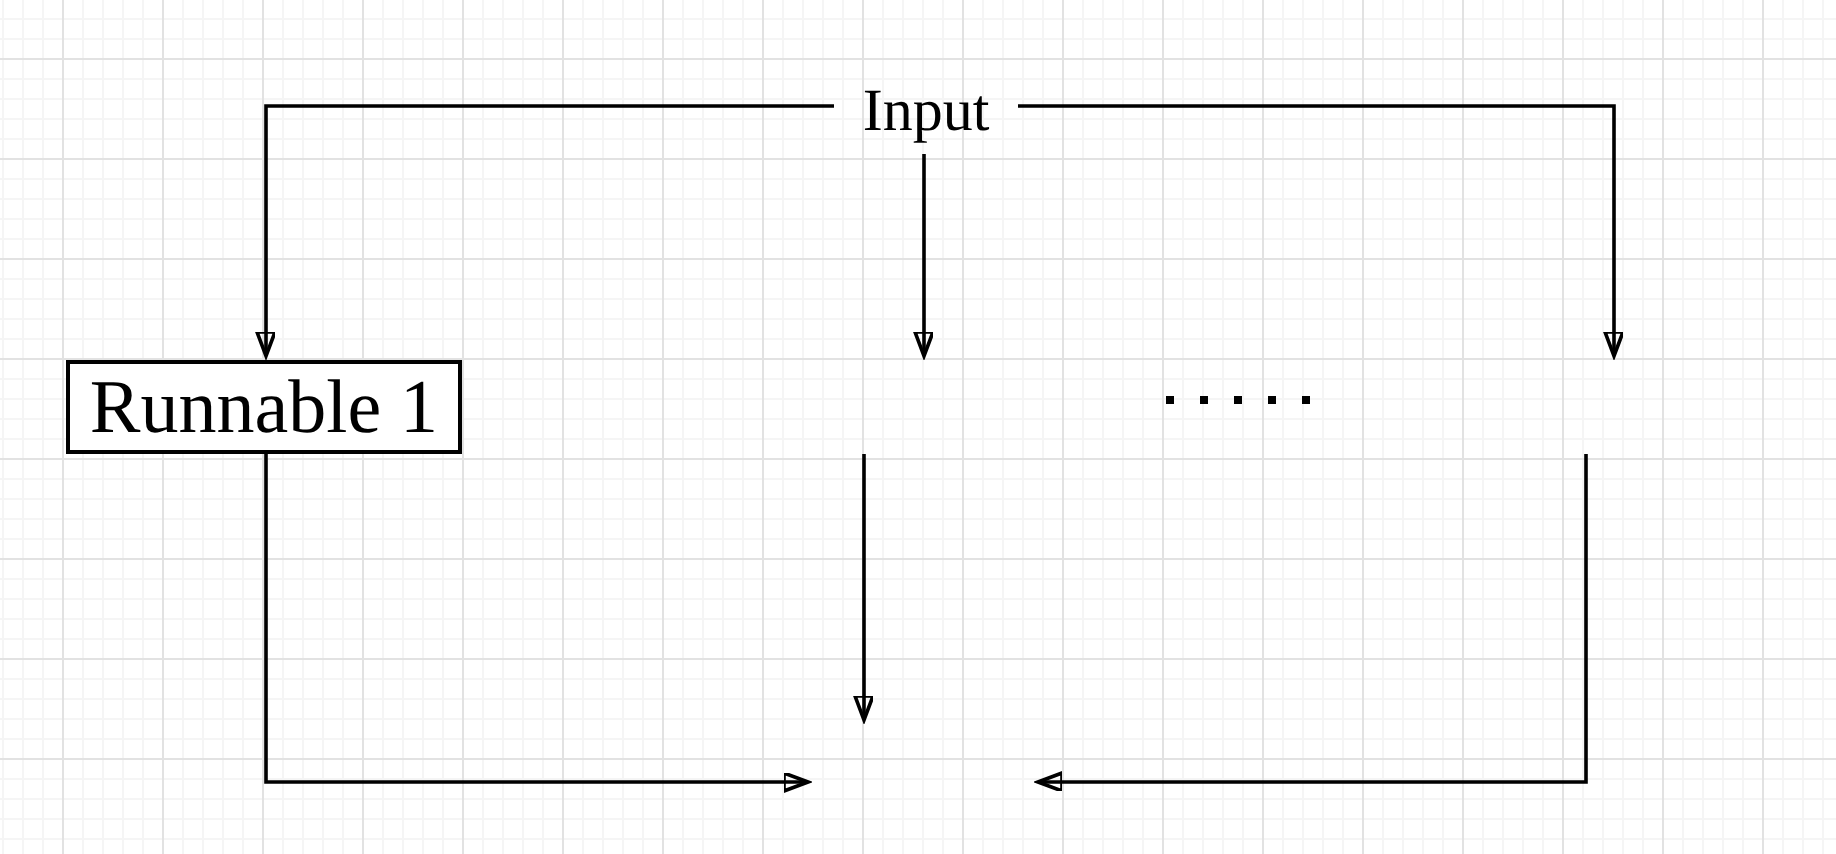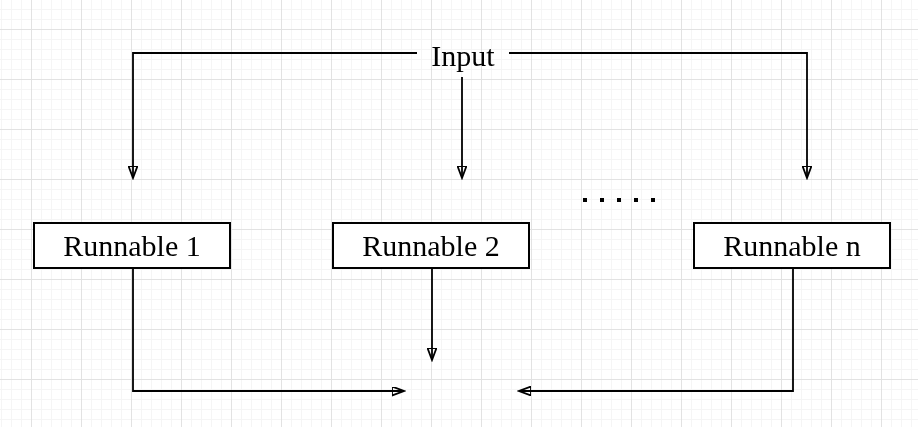--- a/index.html
+++ b/index.html
@@ -44,24 +44,23 @@
   .node {
     position: absolute;
     width: 198px;
     height: 47px;
     box-sizing: border-box;
     background: #ffffff;
     border: 2px solid #000000;
     display: flex;
     align-items: center;
     justify-content: center;
-    font-size: 30px;
+    font-size: 38px;
     line-height: 1;
     white-space: nowrap;
-    margin-top: 42px;
   }
   .node.n1 { left: 33px;  top: 180px; }
   .node.n2 { left: 332px; top: 180px; }
   .node.n3 { left: 693px; top: 180px; }
   .ellipsis {
     position: absolute;
     left: 619px;
     top: 200px;
     transform: translate(-50%, -50%);
     display: flex;
@@ -89,26 +88,24 @@
     <path d="M509 53 H807 V178" marker-end="url(#arrow)"></path>
     <path d="M133 227 V391 H404" marker-end="url(#arrow)"></path>
     <path d="M432 227 V360" marker-end="url(#arrow)"></path>
     <path d="M793 227 V391 H519" marker-end="url(#arrow)"></path>
   </svg>
 
   <div class="label input">Input</div>
 
   <div class="node n1">Runnable 1</div>
 
-  <div class="node n2">Runnable 2</div>
 
   <div class="ellipsis">
       <span class="dot"></span>
       <span class="dot"></span>
       <span class="dot"></span>
       <span class="dot"></span>
       <span class="dot"></span>
     </div>
 
-  <div class="node n3">Runnable n</div>
 
 
 </div>
 
 </body></html>

